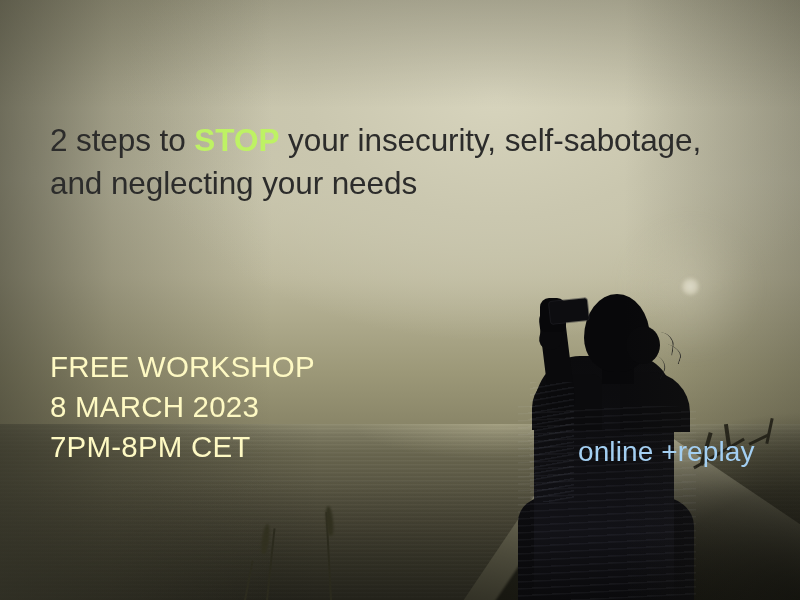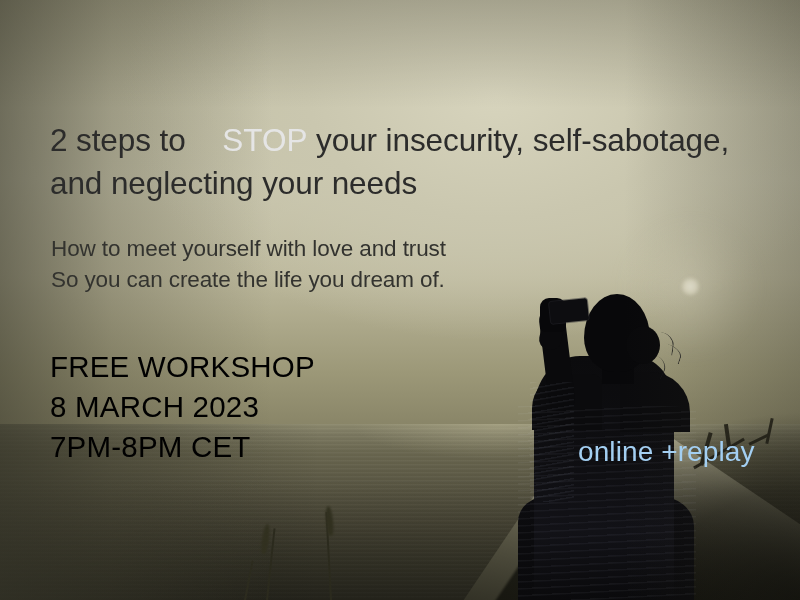--- a/index.html
+++ b/index.html
@@ -218,41 +218,40 @@
   #headline {
     left:50px; top:119px;
     width:730px;
     font-size:31.5px;
     line-height:43px;
     font-weight:400;
     color:#2c2c2b;
     letter-spacing:-0.1px;
   }
   #headline .stop {
-    font-weight:400;
-    color:#e5e5e5;
+    font-weight:700;
+    color:#bef264;
     letter-spacing:0;
-    margin-left:28px;
   }
 
   #subhead {
     left:51px; top:233px;
     font-size:22.5px;
     line-height:31px;
     font-weight:400;
     color:#33332f;
     letter-spacing:-0.1px;
   }
 
   #details {
     left:50px; top:347px;
     font-size:29.5px;
     line-height:40px;
     font-weight:400;
-    color:#000000;
+    color:#fef9c3;
     letter-spacing:0.2px;
   }
 
   #replay {
     left:578px; top:435px;
     font-size:28px;
     line-height:34px;
     font-weight:400;
     color:#a3cff2;
     letter-spacing:0.1px;
@@ -308,22 +307,20 @@
     <div class="hair-strand" style="left:146px; top:70px; width:22px; height:20px; transform:rotate(26deg);"></div>
   </div>
 
   <div class="layer vig-top"></div>
   <div class="layer vig-left"></div>
   <div class="layer vig-right"></div>
 
   <div class="txt" id="headline"><span>2 steps to </span><span class="stop">STOP</span><span> your insecurity, self-sabotage,
 and neglecting your needs</span></div>
 
-  <div class="txt" id="subhead"><span>How to meet yourself with love and trust</span>
-<span>So you can create the life you dream of.</span></div>
 
   <div class="txt" id="details"><span>FREE WORKSHOP</span>
 <span>8 MARCH 2023</span>
 <span>7PM-8PM CET</span></div>
 
   <div class="txt" id="replay">online +replay</div>
 
 </div>
 
 </body></html>

